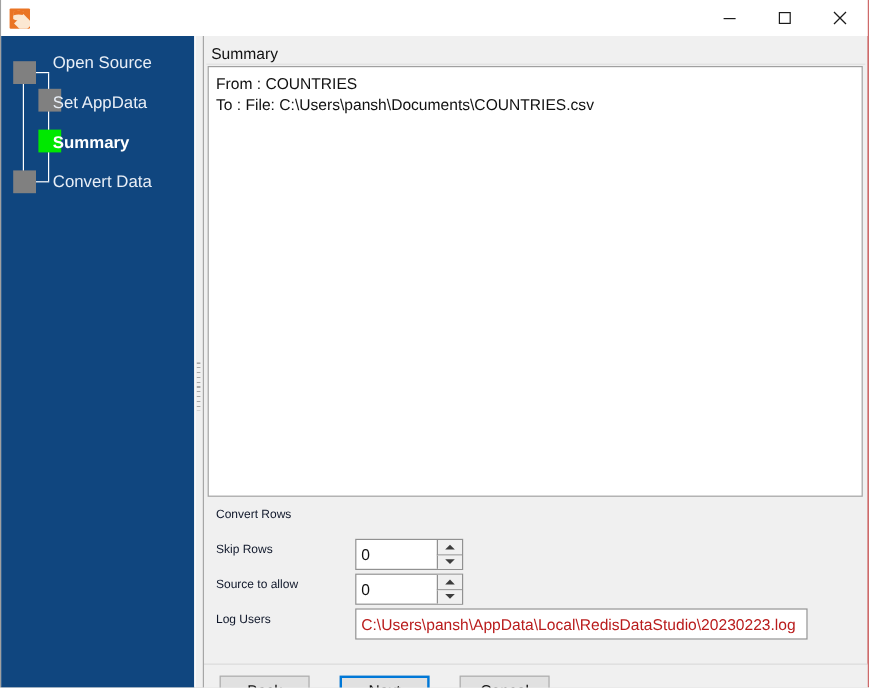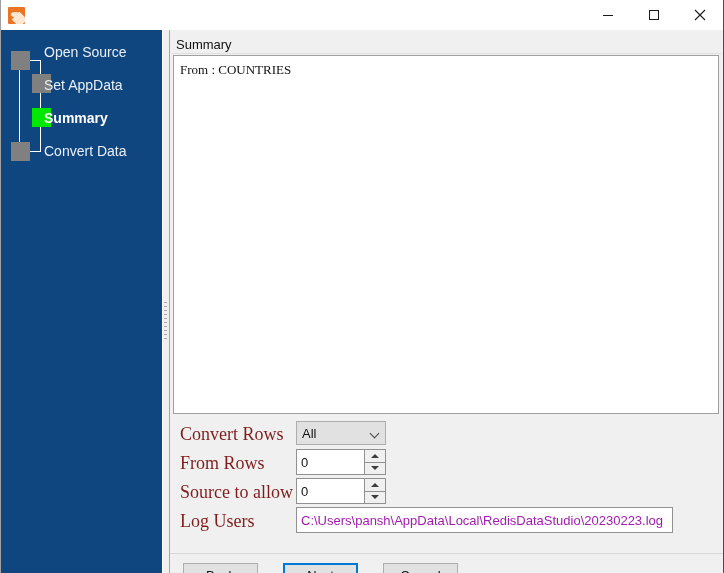--- a/index.html
+++ b/index.html
@@ -120,43 +120,41 @@
     background: #e0e0e0;
   }
 
   #summary-box {
     position: absolute; left: 3px; top: 25px;
     width: 546px; height: 359px;
     background: #ffffff;
     border: 1px solid #a0a0a0;
     padding: 5px 6px;
     overflow: hidden;
-    font-family: Liberation Serif, serif;
   }
   .summary-line {
     font-size: 13px; color: #111111;
     line-height: 18px;
     white-space: pre;
   }
 
   
   #form {
     position: absolute; left: 3px; top: 390px;
     width: 546px; height: 126px;
   }
   .form-row {
     position: absolute; left: 0;
     height: 26px;
     width: 546px;
   }
   .form-label {
     position: absolute; left: 7px; top: 4px;
-    font-size: 18px; color: #7f1d1d;
+    font-size: 10px; color: #0f172a;
     white-space: nowrap;
-    font-family: Liberation Serif, serif;
   }
 
   .ctl { position: absolute; left: 123px; }
 
   select.combo {
     width: 90px; height: 24px;
     font-family: "Liberation Sans", sans-serif;
     font-size: 13px;
     color: #111111;
     background: #e1e1e1;
@@ -211,21 +209,21 @@
     border-left: 4px solid transparent; border-right: 4px solid transparent;
     border-top: 4px solid #3d3d3d;
   }
 
   #logfile-input {
     width: 377px; height: 26px;
     border: 1px solid #919191;
     background: #ffffff;
     padding-left: 4px;
     font-family: "Liberation Sans", sans-serif;
-    font-size: 13px; color: #a21caf;
+    font-size: 13px; color: #b91c1c;
     outline: none;
   }
 
   
   #btnbar-sep {
     position: absolute; left: 0; top: 523px;
     width: 553px; height: 1px; background: #d8d8d8;
   }
   #btnbar {
     position: absolute; left: 0; top: 524px;
@@ -312,38 +310,31 @@
 
   <div id="main">
 
     <div id="summary-header">
       <span>Summary</span>
       <div class="hdr-line"></div>
     </div>
 
     <div id="summary-box">
       <div class="summary-line">From : COUNTRIES</div>
+      <div class="summary-line">To : File: C:\Users\pansh\Documents\COUNTRIES.csv</div>
     </div>
 
     <div id="form">
 
       <div class="form-row" style="top:0px;">
         <div class="form-label">Convert Rows</div>
-        <div class="ctl" style="top:1px;">
-          <div class="combo-wrap">
-            <select class="combo">
-              <option selected="">All</option>
-            </select>
-            <div class="combo-arrow"></div>
-          </div>
-        </div>
       </div>
 
       <div class="form-row" style="top:29px;">
-        <div class="form-label">From Rows</div>
+        <div class="form-label">Skip Rows</div>
         <div class="ctl" style="top:0px;">
           <div class="spin-wrap">
             <input readonly="" value="0" style="">
             <div class="spin-btns">
               <div class="spin-btn">
                 <div class="tri-up"></div>
               </div>
               <div class="spin-btn">
                 <div class="tri-down"></div>
               </div>

